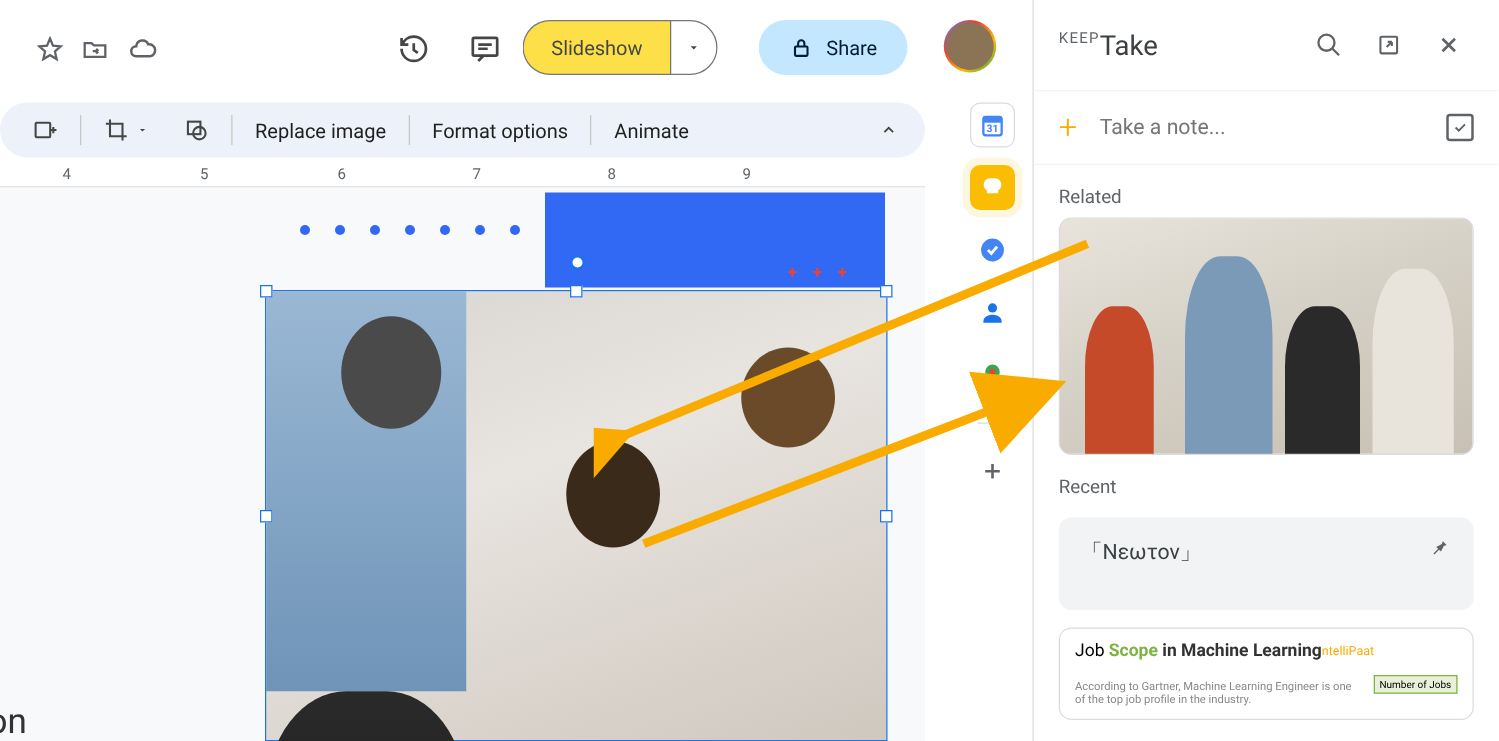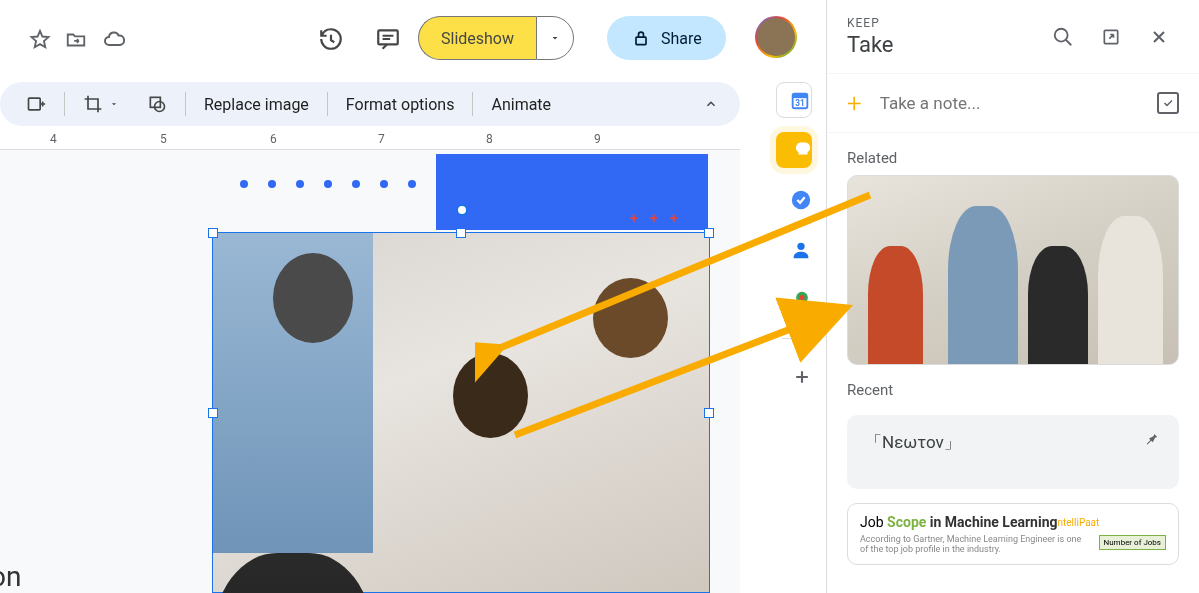--- a/index.html
+++ b/index.html
@@ -35,26 +35,26 @@
 .p3h{position:absolute;left:380px;top:45px;width:75px;height:80px;border-radius:50%;background:#6b4a2a}
 .sel-handle{position:absolute;width:10px;height:10px;background:#fff;border:1.5px solid #1a73e8}
 .h-tl{left:-5px;top:-5px}.h-tm{left:50%;top:-5px;margin-left:-5px}.h-tr{right:-5px;top:-5px}
 .h-ml{left:-5px;top:50%;margin-top:-5px}.h-mr{right:-5px;top:50%;margin-top:-5px}
 .plus-grid{position:absolute;left:600px;top:60px;width:90px;height:80px}
 .pl{position:absolute;color:#ea4335;font-size:14px;font-weight:bold}
 .slide-text{position:absolute;left:-100px;top:140px;width:300px;font-size:64px;font-weight:900;line-height:0.95;color:#1a1a1a}
 .slide-sub{position:absolute;left:-10px;top:410px;font-size:28px;color:#333}
 .arrows{position:absolute;left:475px;top:185px;z-index:50;pointer-events:none}
 .side-rail{position:absolute;left:770px;top:82px;width:48px;display:flex;flex-direction:column;gap:14px;align-items:center}
-.rail-icon{width:36px;height:36px;border-radius:8px;display:flex;align-items:center;justify-content:flex-end;cursor:pointer;font-size:18px}
+.rail-icon{width:36px;height:36px;border-radius:8px;display:flex;align-items:center;justify-content:center;cursor:pointer;font-size:18px}
 .rail-cal{background:#fff;border:1px solid #dadce0}
 .rail-keep{background:#fbbc04;box-shadow:0 0 0 6px #fef7e0}
 .keep-panel{position:absolute;left:826px;top:0;width:373px;height:593px;border-left:1px solid #dadce0;background:#fff}
 .keep-header{padding:16px 20px;display:flex;align-items:center;justify-content:space-between}
-.keep-title-wrap{display:flex;flex-direction:column}
+.keep-title-wrap{display:flex;flex-direction:row}
 .keep-kicker{font-size:12px;letter-spacing:1px;color:#5f6368}
 .keep-title{font-size:22px;color:#3c4043;margin-top:2px}
 .keep-actions{display:flex;gap:8px}
 .keep-input-row{display:flex;align-items:center;padding:14px 20px;gap:18px;border-top:1px solid #f1f3f4;border-bottom:1px solid #f1f3f4}
 .plus-icn{color:#f9ab00;font-size:26px;font-weight:300}
 .keep-input{flex:1;border:none;font-size:17px;color:#5f6368;outline:none}
 .check-sq{width:22px;height:22px;border:2px solid #5f6368;border-radius:3px;display:flex;align-items:center;justify-content:center}
 .section-label{padding:16px 20px 8px;font-size:15px;color:#5f6368}
 .related-card{margin:0 20px;height:190px;border:1px solid #dadce0;border-radius:10px;background:linear-gradient(160deg,#e8e4dc 0%,#d4cfc4 50%,#c8c0b4 100%);position:relative;overflow:hidden;cursor:pointer}
 .rc-person{position:absolute;background:#8a7a68;border-radius:40% 40% 0 0}
@@ -62,21 +62,21 @@
 .rcp2{left:100px;top:30px;width:70px;height:160px;background:#7a9ab8}
 .rcp3{left:180px;top:70px;width:60px;height:120px;background:#2a2a2a}
 .rcp4{left:250px;top:40px;width:65px;height:150px;background:#e8e4dc}
 .recent-card{margin:8px 20px 0;padding:16px 18px;background:#f1f3f4;border-radius:10px;display:flex;justify-content:space-between;align-items:flex-start;cursor:pointer;min-height:74px}
 .recent-title{font-size:17px;color:#3c4043}
 .pin-icn{color:#5f6368}
 .job-card{margin:14px 20px 0;padding:10px 12px;border:1px solid #dadce0;border-radius:10px;cursor:pointer}
 .job-title{font-size:14px}
 .job-scope{color:#7cb342;font-weight:bold}
 .job-rest{color:#333;font-weight:bold}
-.job-sub{font-size:9px;color:#888;margin-top:4px}
+.job-sub{font-size:9px;color:#888;margin-top:16px}
 svg{display:block}
 </style>
 </head>
 <body>
 
 <div class="icon-btn star-icon">
 <svg width="22" height="22" viewBox="0 0 24 24" fill="none" stroke="#5f6368" stroke-width="2">
       <path d="M12 2l2.6 6.2 6.7.6-5 4.5 1.5 6.6L12 16.5 6.2 19.9l1.5-6.6-5-4.5 6.7-.6z"></path>
     </svg>
 </div>

